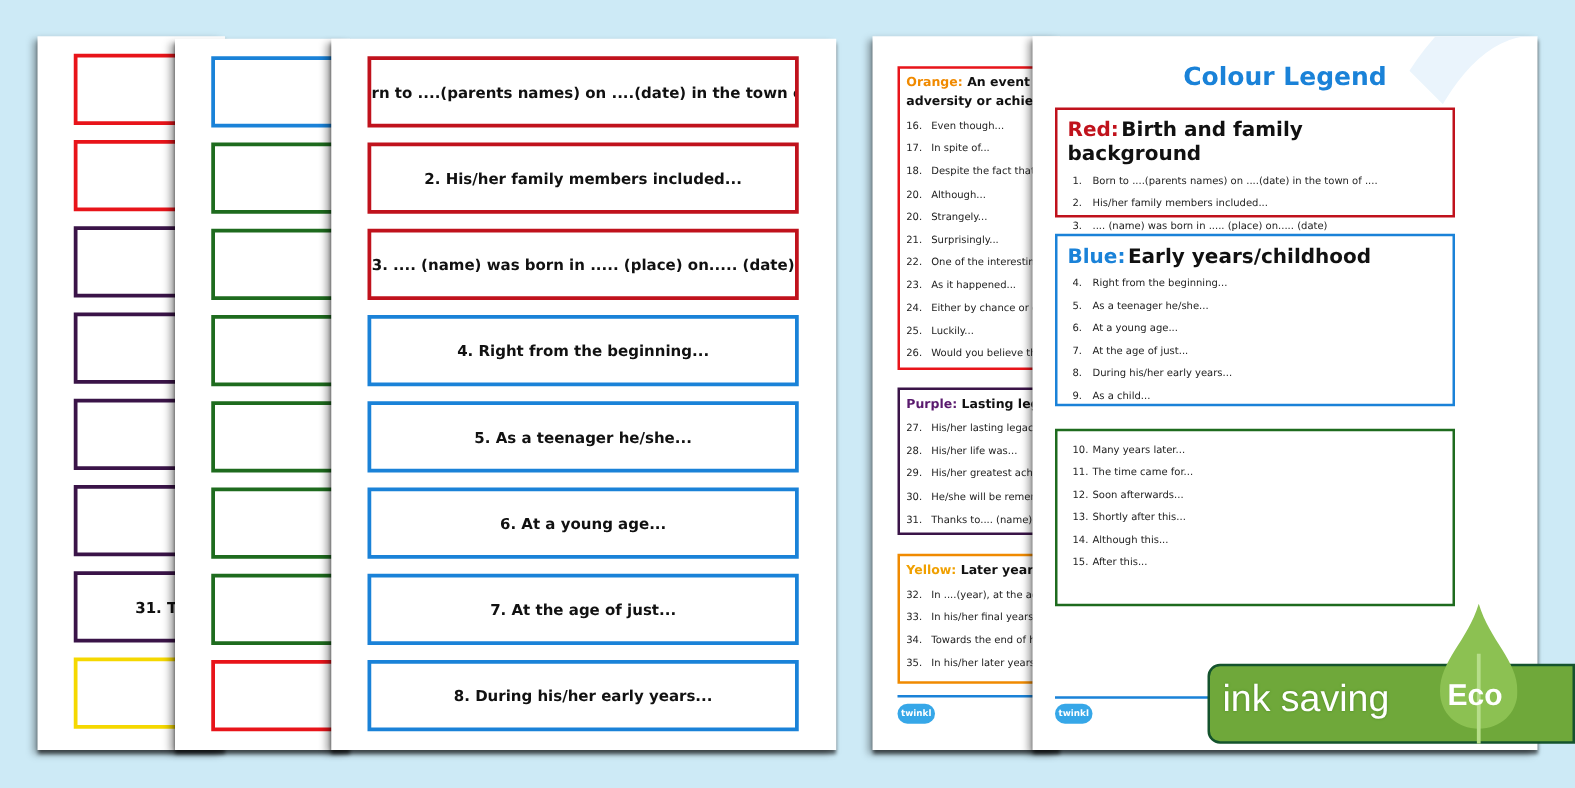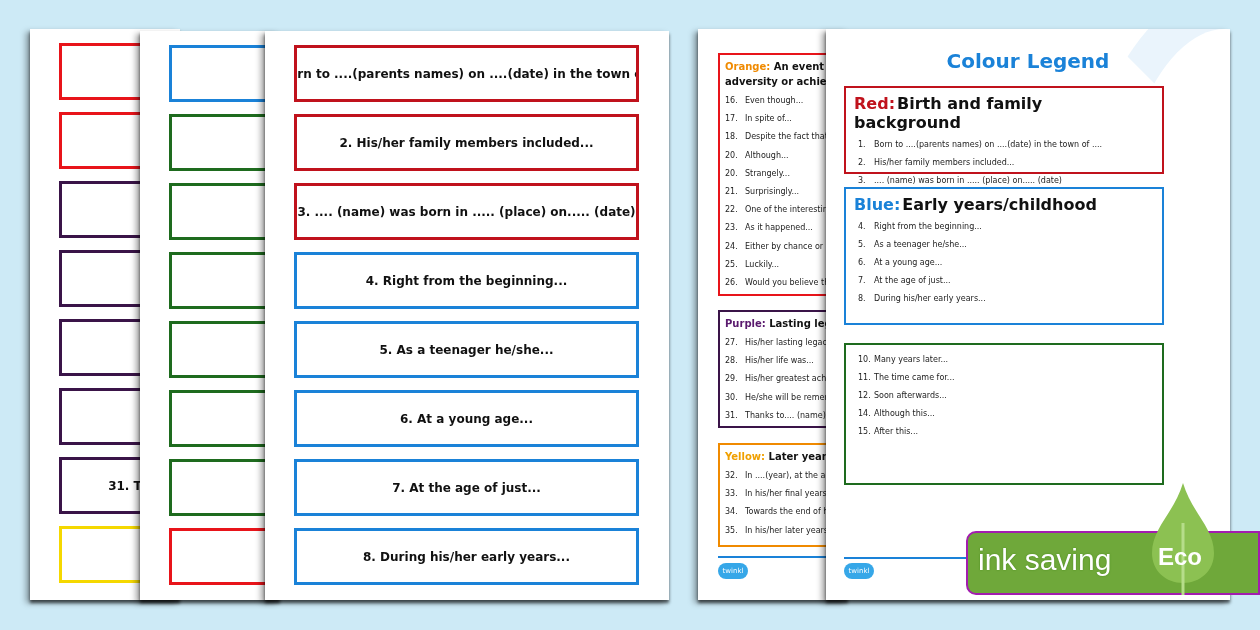--- a/index.html
+++ b/index.html
@@ -42,27 +42,27 @@
 
   .sbox { position: absolute; left: 20px; width: 140px; border: 2px solid; background: #fff; padding: 4px 5px; overflow: hidden; }
   .sbox h4 { font-size: 10px; color: #111; line-height: 15px; white-space: nowrap; }
   .sbox ol { list-style: none; margin-top: 3px; }
   .sbox li { font-size: 8px; color: #222; line-height: 18.2px; white-space: nowrap; }
   .sbox li b { display: inline-block; width: 20px; font-weight: normal; }
 
   .footer-line { position: absolute; height: 2px; background: #1a82d8; }
   .twinkl {
     position: absolute; width: 30px; height: 16px; border-radius: 9px;
-    background: #36a7e8; color: #fff; font-size: 7px; font-weight: normal;
+    background: #36a7e8; color: #fff; font-size: 7px; font-weight: bold;
     display: flex; align-items: center; justify-content: center;
   }
 
   .eco {
     position: absolute; left: 966px; top: 531px; width: 294px; height: 64px;
-    background: #6fa83a; border: 2px solid #a21caf; border-radius: 10px 0 0 10px;
+    background: #6fa83a; border: 2px solid #14532d; border-radius: 10px 0 0 10px;
   }
   .eco-text {
     position: absolute; left: 10px; top: 10px; color: #fff; font-size: 30px;
     font-family: "Liberation Sans", sans-serif;
     text-shadow: 0 0 2px #4a8a1e;
   }
   .leaf {
     position: absolute; left: 1152px; top: 483px; width: 62px; height: 112px;
   }
   .eco-label {
@@ -166,27 +166,29 @@
         </ol>
       </div>
       <div class="lbox" style="top: 158px; height: 138px; border-color: rgb(26, 130, 216);">
         <h4><span style="color: rgb(26, 130, 216);">Blue:</span><span>Early years/childhood</span></h4>
         <ol id="p5-sec-1">
           <li><b>4.</b><span>Right from the beginning...</span></li>
           <li><b>5.</b><span>As a teenager he/she...</span></li>
           <li><b>6.</b><span>At a young age...</span></li>
           <li><b>7.</b><span>At the age of just...</span></li>
           <li><b>8.</b><span>During his/her early years...</span></li>
+          <li><b>9.</b><span>As a child...</span></li>
         </ol>
       </div>
       <div class="lbox" style="top: 314px; height: 142px; border-color: rgb(30, 107, 30);">
         <ol id="p5-sec-2">
           <li><b>10.</b><span>Many years later...</span></li>
           <li><b>11.</b><span>The time came for...</span></li>
           <li><b>12.</b><span>Soon afterwards...</span></li>
+          <li><b>13.</b><span>Shortly after this...</span></li>
           <li><b>14.</b><span>Although this...</span></li>
           <li><b>15.</b><span>After this...</span></li>
         </ol>
       </div>
     </div>
   <div class="footer-line" style="left:18px;width:150px;top:528px;"></div>
   <div class="twinkl" style="left:18px;top:534px;">twinkl</div>
 </div>
 
 <div class="eco">

